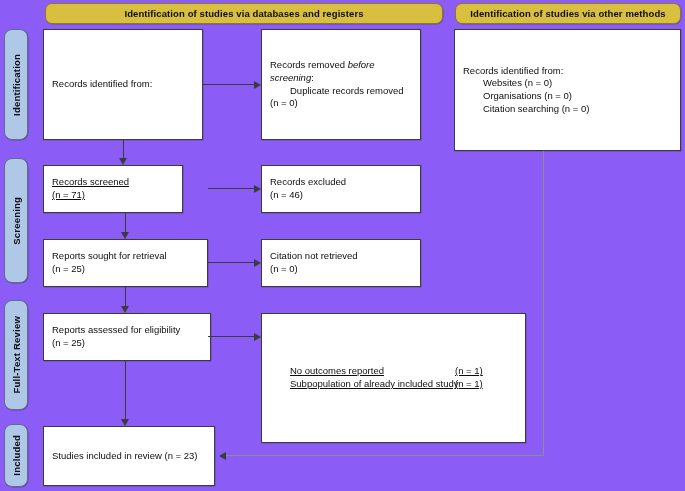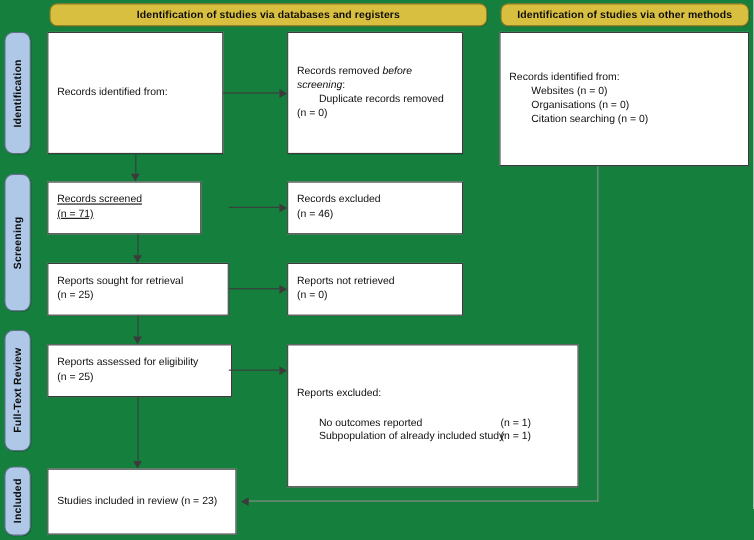--- a/index.html
+++ b/index.html
@@ -10,21 +10,21 @@
   }
   body {
     font-family: "Liberation Sans", sans-serif;
     color: #111111;
   }
   #prisma-root {
     position: relative;
     width: 685px;
     height: 491px;
     overflow: hidden;
-    background: #15803d;
+    background: #8b5cf6;
   }
   
   .phase-header {
     position: absolute;
     box-sizing: border-box;
     background: #d9bf3f;
     border: 1px solid #8a7a28;
     border-radius: 7px;
     color: #0d0d0d;
     font-size: 9.5px;
@@ -95,20 +95,21 @@
   #box-reports-assessed    { left: 43px;  top: 313px; width: 168px; height: 48px; }
   #box-reports-excluded    { left: 261px; top: 313px; width: 265px; height: 130px; }
   #box-studies-included    { left: 43px;  top: 426px; width: 172px; height: 60px; }
 
   
   .excl-title { margin-bottom: 14px; }
   .excl-row {
     display: flex;
     padding-left: 20px;
     white-space: pre;
+    text-decoration: underline;
   }
   .excl-row .excl-reason { width: 165px; }
 
   
   .vline, .hline {
     position: absolute;
     background: #3b3b3b;
   }
   .vline { width: 1.4px; }
   .hline { height: 1.4px; }
@@ -187,31 +188,30 @@
     <div class="ln">Records excluded</div>
     <div class="ln">(n = 46)</div>
   </div>
 
   <div class="pbox" id="box-reports-sought">
     <div class="ln">Reports sought for retrieval</div>
     <div class="ln">(n = 25)</div>
   </div>
 
   <div class="pbox" id="box-reports-notretr">
-    <div class="ln">Reports not retrieved</div>
+    <div class="ln">Citation not retrieved</div>
     <div class="ln">(n = 0)</div>
   </div>
 
   <div class="pbox" id="box-reports-assessed">
     <div class="ln">Reports assessed for eligibility</div>
     <div class="ln">(n = 25)</div>
   </div>
 
   <div class="pbox" id="box-reports-excluded">
-    <div class="ln excl-title">Reports excluded:</div>
     <div class="excl-row">
       <span class="excl-reason">No outcomes reported</span>
       <span>(n = 1)</span>
     </div>
     <div class="excl-row">
       <span class="excl-reason">Subpopulation of already included study</span>
       <span>(n = 1)</span>
     </div>
   </div>
 

